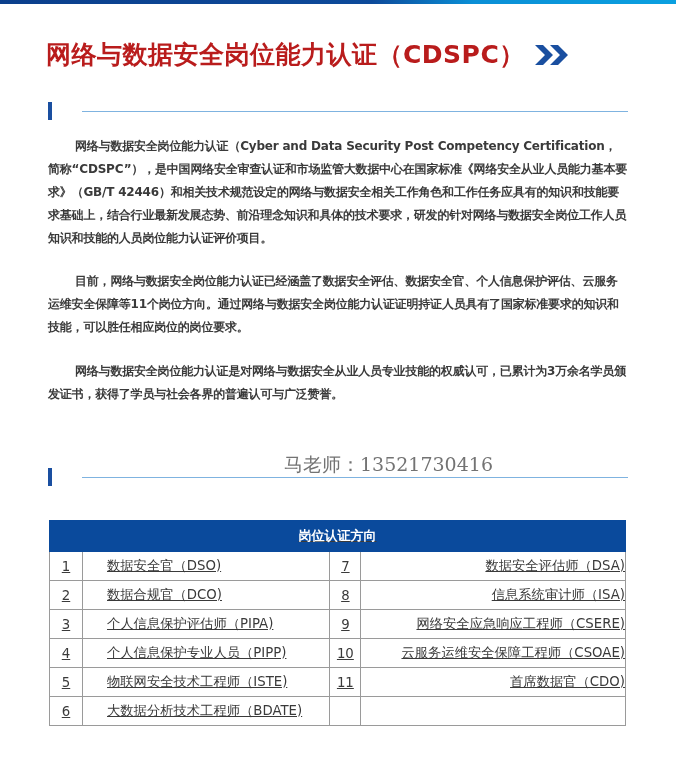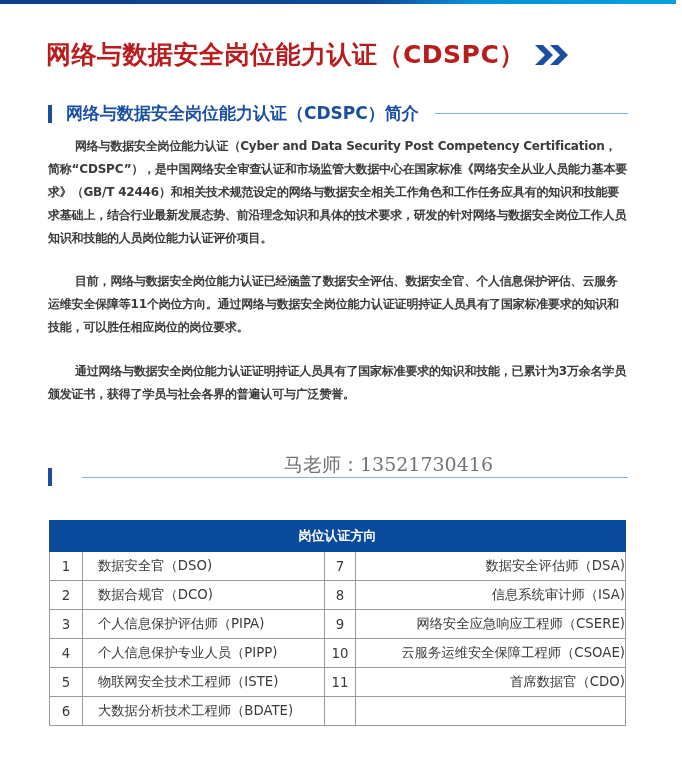--- a/index.html
+++ b/index.html
@@ -32,56 +32,55 @@
       letter-spacing: -0.2px;
       font-weight: bold;
     }
 
     .contact {
       position: absolute; left: 284px; top: 452px;
       font-family: "DejaVu Serif", "Liberation Serif", serif;
       font-size: 19px; color: #737373; white-space: nowrap;
     }
 
-    .table-wrap { position: absolute; left: 49px; top: 520px; width: 577px; }
+    .table-wrap { position: absolute; left: 49px; top: 520px; width: 577px; text-decoration: underline; }
     table { border-collapse: collapse; width: 100%; font-size: 13.3px; color: #3a3a3a; }
     th {
       background: #0a4a9c; color: #ffffff; font-weight: bold; height: 31px;
       font-size: 13px; text-align: center; border: 1px solid #0a4a9c;
     }
     td { border: 1px solid #9a9a9a; height: 29px; padding: 0; }
     td.num { width: 33px; text-align: center; }
-    td.name { padding-left: 15px; margin-top: 48px; }
+    td.name { padding-left: 24px; margin-top: 48px; }
     td.num2 { width: 31px; text-align: center; }
     td.name2 { padding-left: 11px; text-align: right; }
   </style>
 </head>
 <body>
 
 <div class="top-bar"></div>
 
 <div class="main-title">
   <span>网络与数据安全岗位能力认证（CDSPC）</span>
   <span class="chev">
     <svg width="36" height="24" viewBox="0 0 36 24">
       <polygon points="0,2 8,2 18,12 8,22 0,22 10,12" fill="#1a4fa0"></polygon>
       <polygon points="15,2 23,2 33,12 23,22 15,22 25,12" fill="#1a4fa0"></polygon>
     </svg>
   </span>
 </div>
 
 <div class="section-head" style="top:102px;">
   <span class="bar"></span>
-  <span class="label">网络与数据安全岗位能力认证（CDSPC）简介</span>
   <span class="line"></span>
 </div>
 
 <p class="para" style="top:135px;">网络与数据安全岗位能力认证（Cyber and Data Security Post Competency Certification，简称“CDSPC”），是中国网络安全审查认证和市场监管大数据中心在国家标准《网络安全从业人员能力基本要求》（GB/T 42446）和相关技术规范设定的网络与数据安全相关工作角色和工作任务应具有的知识和技能要求基础上，结合行业最新发展态势、前沿理念知识和具体的技术要求，研发的针对网络与数据安全岗位工作人员知识和技能的人员岗位能力认证评价项目。</p>
 <p class="para" style="top:270px;">目前，网络与数据安全岗位能力认证已经涵盖了数据安全评估、数据安全官、个人信息保护评估、云服务运维安全保障等11个岗位方向。通过网络与数据安全岗位能力认证证明持证人员具有了国家标准要求的知识和技能，可以胜任相应岗位的岗位要求。</p>
-<p class="para" style="top:360px;">通过网络与数据安全岗位能力认证证明持证人员具有了国家标准要求的知识和技能，已累计为3万余名学员颁发证书，获得了学员与社会各界的普遍认可与广泛赞誉。</p>
+<p class="para" style="top:360px;">网络与数据安全岗位能力认证是对网络与数据安全从业人员专业技能的权威认可，已累计为3万余名学员颁发证书，获得了学员与社会各界的普遍认可与广泛赞誉。</p>
 
 <div class="section-head" style="top:468px;">
   <span class="bar"></span>
   <span class="line"></span>
 </div>
 
 <div class="contact">马老师：13521730416</div>
 
 <div class="table-wrap">
   <table>

